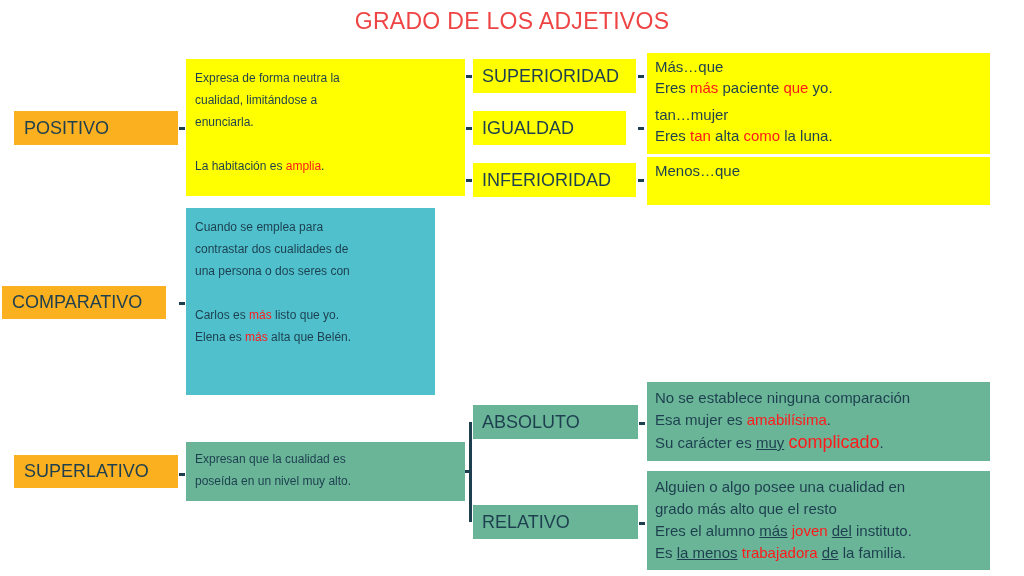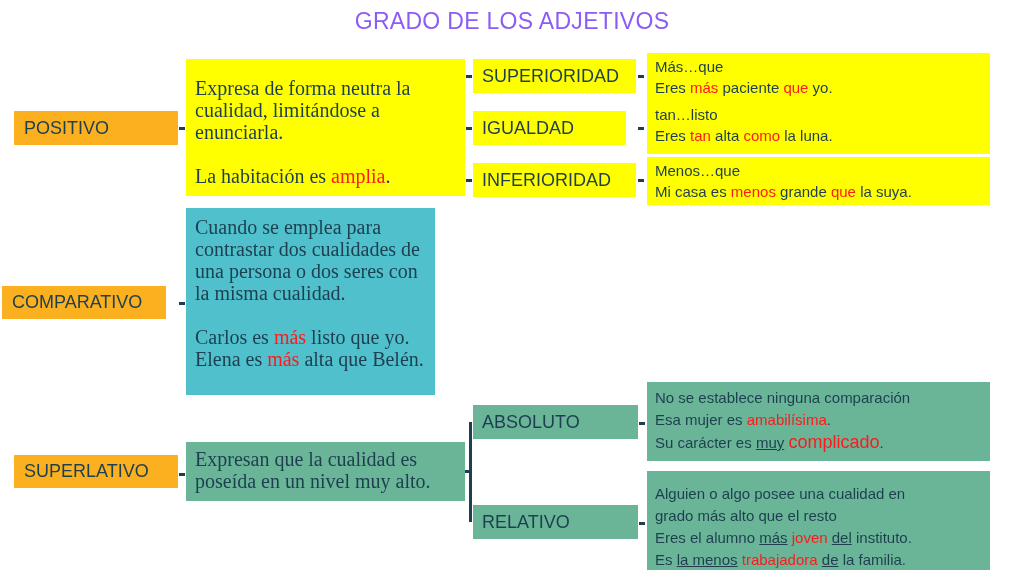--- a/index.html
+++ b/index.html
@@ -1,24 +1,24 @@
 <!DOCTYPE html>
 <html><head>
 <meta charset="utf-8">
 <style>
   html, body { margin:0; padding:0; }
   body { width:1024px; height:576px; background:#ffffff; position:relative; overflow:hidden;
          font-family:"Liberation Sans", "DejaVu Sans", sans-serif; color:#1d3f4f; }
   .abs { position:absolute; box-sizing:border-box; }
-  .title { left:0; top:8px; width:1024px; text-align:center; font-size:23px; letter-spacing:0.3px; color:#8b5cf6; }
+  .title { left:0; top:8px; width:1024px; text-align:center; font-size:23px; letter-spacing:0.3px; color:#ef4444; }
   .cat { background:#fbb01f; font-size:18px; padding-left:10px; display:flex; align-items:center; }
   .yellow { background:#ffff00; }
   .teal { background:#4fc0cc; }
   .green { background:#6ab597; }
-  .desc { font-size:20px; line-height:22px; padding:18px 9px;font-family:Liberation Serif, serif; }
+  .desc { font-size:12px; line-height:22px; padding:8px 9px; }
   .sub { font-size:18px; padding-left:9px; display:flex; align-items:center; }
   .ex { font-size:15px; line-height:21px; padding:3px 8px; }
   .ex .line { white-space:nowrap; }
   .red { color:#ff1a1a; }
   .u { text-decoration:underline;margin-top:18px; }
   .conn { background:#1d3f4f; height:3px; width:6px; }
   .vline { background:#1d3f4f; width:3px; }
   .big { font-size:18px; }
   .gap { height:22px; }
 </style>
@@ -56,38 +56,36 @@
 
 <div class="abs conn" style="left:638px; top:75px;"></div>
 <div class="abs conn" style="left:638px; top:127px;"></div>
 <div class="abs conn" style="left:638px; top:179px;"></div>
 
 <div class="abs yellow ex" style="left:647px; top:53px; width:343px; height:54px;">
   <div class="line">Más…que</div>
   <div class="line"><span>Eres </span><span class="red">más</span><span> paciente </span><span class="red">que</span><span> yo.</span></div>
 </div>
 <div class="abs yellow ex" style="left:647px; top:101px; width:343px; height:53px;">
-  <div class="line">tan…listo</div>
+  <div class="line">tan…mujer</div>
   <div class="line"><span>Eres </span><span class="red">tan</span><span> alta </span><span class="red">como</span><span> la luna.</span></div>
 </div>
 <div class="abs yellow ex" style="left:647px; top:157px; width:343px; height:48px;">
   <div class="line">Menos…que</div>
-  <div class="line"><span>Mi casa es </span><span class="red">menos</span><span> grande </span><span class="red">que</span><span> la suya.</span></div>
 </div>
 
 <div class="abs cat" style="left:2px; top:286px; width:164px; height:33px;">
   <span>COMPARATIVO</span>
 </div>
 <div class="abs conn" style="left:179px; top:302px;"></div>
 
 <div class="abs teal desc" style="left:186px; top:208px; width:249px; height:187px; padding-top:8px;">
   <div>Cuando se emplea para</div>
   <div>contrastar dos cualidades de</div>
   <div>una persona o dos seres con</div>
-  <div>la misma cualidad.</div>
   <div class="gap"></div>
   <div><span>Carlos es </span><span class="red">más</span><span> listo que yo.</span></div>
   <div><span>Elena es </span><span class="red">más</span><span> alta que Belén.</span></div>
 </div>
 
 <div class="abs cat" style="left:14px; top:455px; width:164px; height:33px;">
   <span>SUPERLATIVO</span>
 </div>
 <div class="abs conn" style="left:179px; top:473px;"></div>
 
@@ -108,18 +106,18 @@
 
 <div class="abs conn" style="left:639px; top:422px;"></div>
 <div class="abs conn" style="left:639px; top:522px;"></div>
 
 <div class="abs green ex" style="left:647px; top:382px; width:343px; height:79px; padding-top:5px; line-height:22px;">
   <div class="line">No se establece ninguna comparación</div>
   <div class="line"><span>Esa mujer es </span><span class="red">amabilísima</span><span>.</span></div>
   <div class="line"><span>Su carácter es </span><span class="u">muy</span><span> </span><span class="red big">complicado</span><span>.</span></div>
 </div>
 
-<div class="abs green ex" style="left:647px; top:471px; width:343px; height:99px; padding-top:12px; line-height:22px;">
+<div class="abs green ex" style="left:647px; top:471px; width:343px; height:99px; padding-top:5px; line-height:22px;">
   <div class="line">Alguien o algo posee una cualidad en</div>
   <div class="line">grado más alto que el resto</div>
   <div class="line"><span>Eres el alumno </span><span class="u">más</span><span> </span><span class="red">joven</span><span> </span><span class="u">del</span><span> instituto.</span></div>
   <div class="line"><span>Es </span><span class="u">la menos</span><span> </span><span class="red">trabajadora</span><span> </span><span class="u">de</span><span> la familia.</span></div>
 </div>
 
 </body></html>

